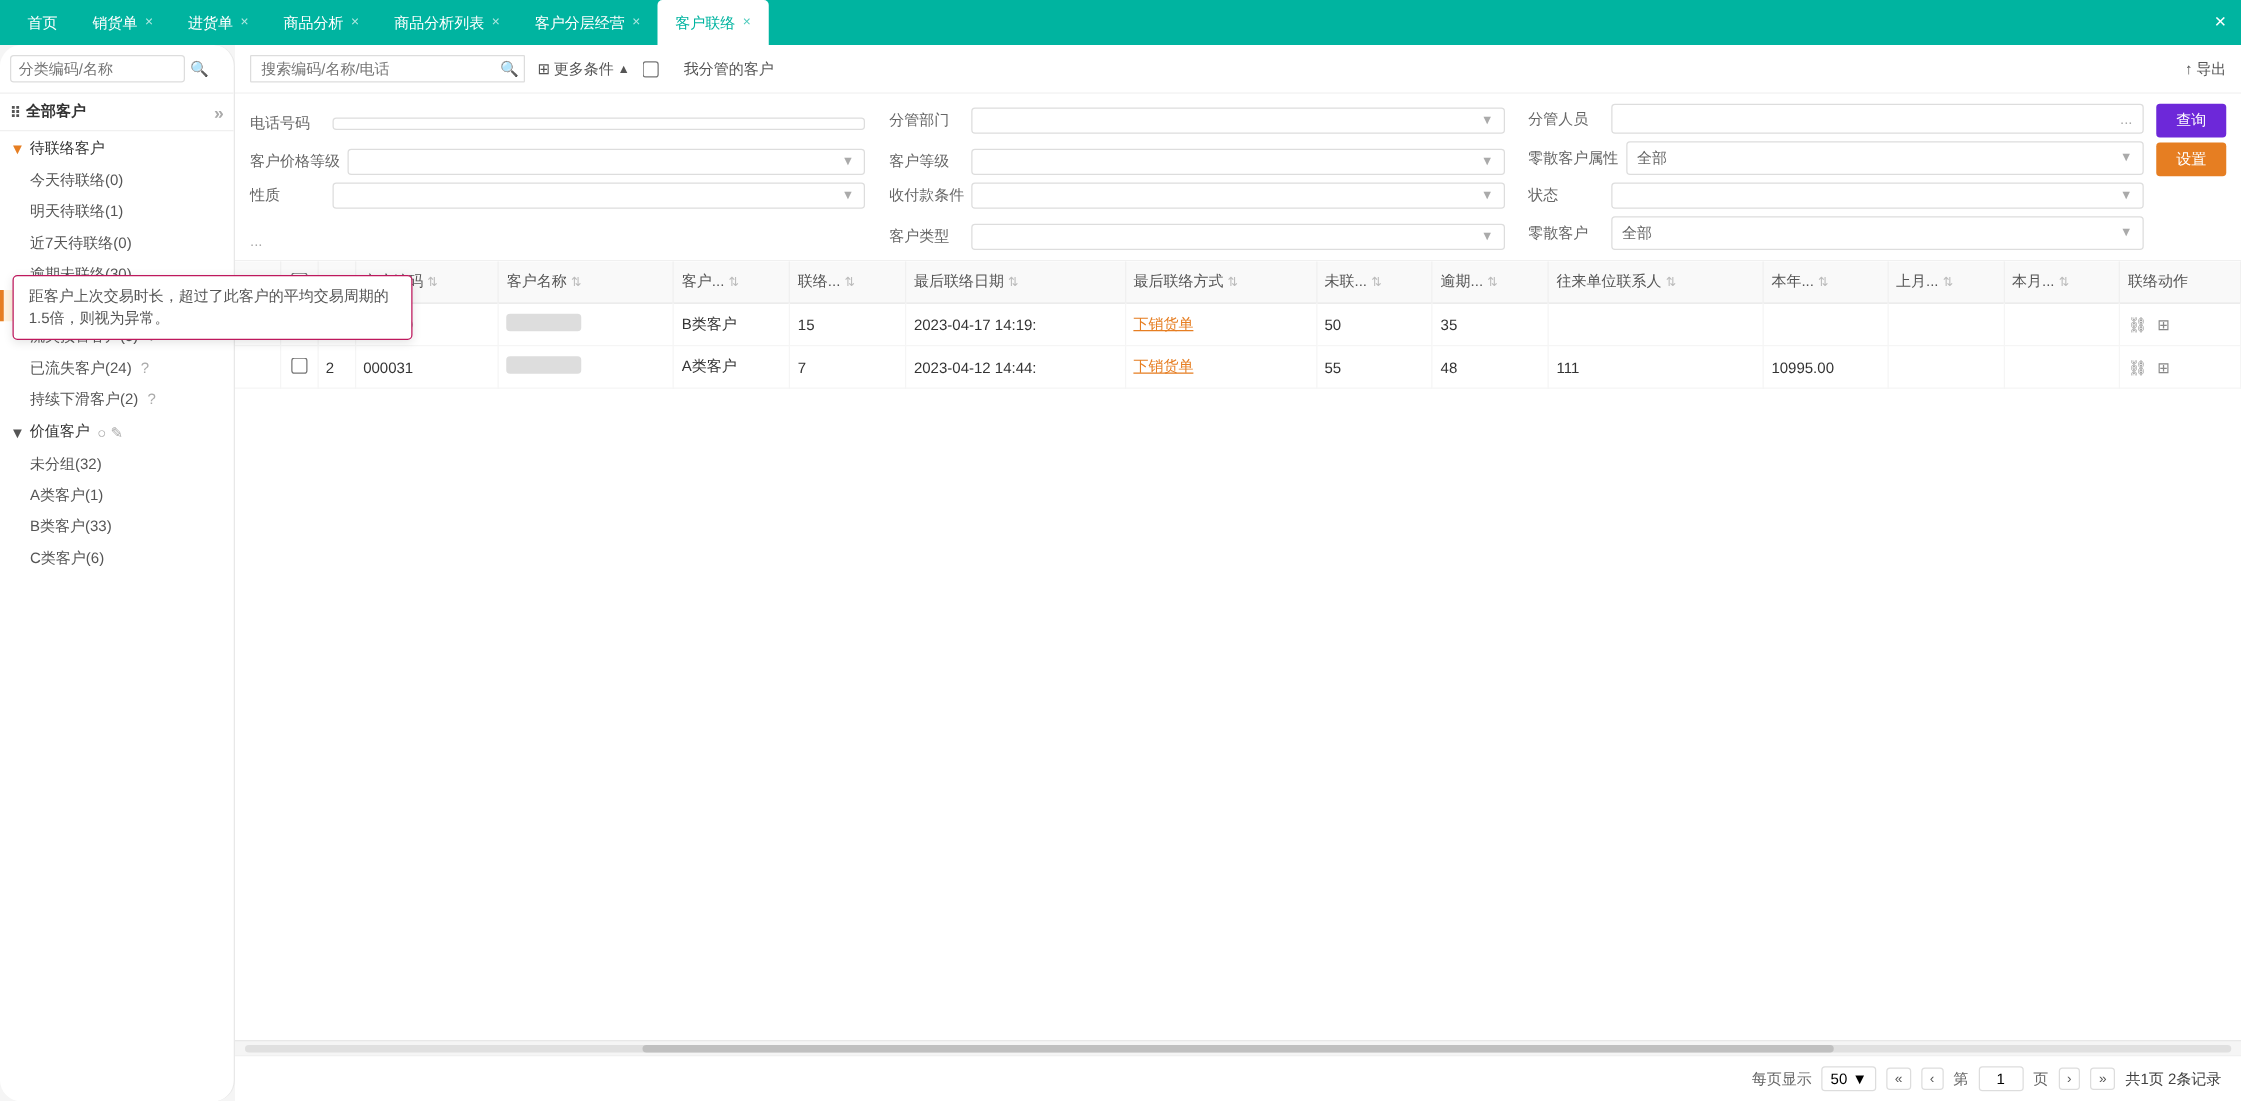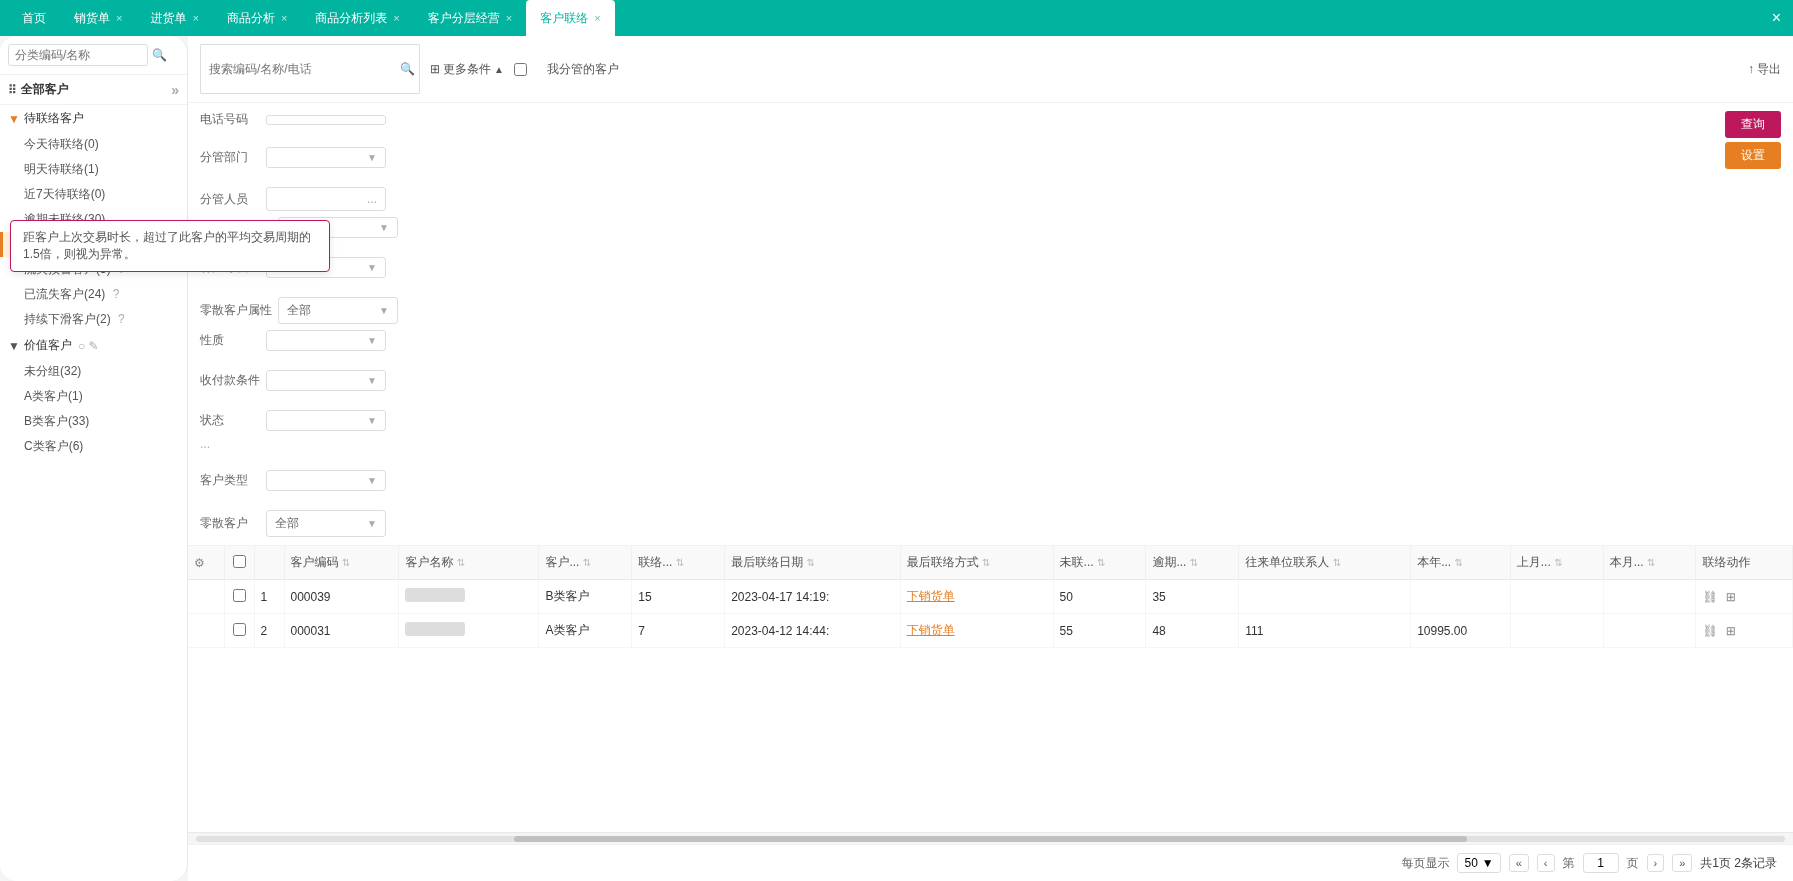--- a/index.html
+++ b/index.html
@@ -153,21 +153,21 @@
       padding: 8px 12px;
       border-bottom: 1px solid #f0f0f0;
       background: #fff;
       gap: 10px;
     }
     .search-input-wrap {
       display: flex;
       align-items: center;
       border: 1px solid #ddd;
       border-radius: 1px;
-      padding: 17px 8px;
+      padding: 3px 8px;
       width: 220px;
       gap: 36px;
     }
     .search-input-wrap input {
       border: none;
       outline: none;
       font-size: 12px;
       width: 180px;
     }
     .search-input-wrap .s-icon { color: #aaa; }
@@ -197,24 +197,23 @@
     }
 
     
     .filter-area {
       background: #fff;
       padding: 8px 12px;
       border-bottom: 1px solid #f0f0f0;
     }
     .filter-row {
       display: flex;
-      align-items: flex-start;
+      align-items: flex-end;
       gap: 19px;
       margin-bottom: 6px;
-      flex-direction: column;
     }
     .filter-row:last-child { margin-bottom: 0; }
     .filter-item {
       display: flex;
       align-items: center;
       gap: 6px;
       flex: 1;
     }
     .filter-label {
       color: #666;
@@ -238,21 +237,21 @@
     .filter-input {
       flex: 1;
       border: 1px solid #ddd;
       border-radius: 3px;
       padding: 4px 8px;
       color: #666;
       background: #fff;
       min-width: 120px;
     }
     .query-btn {
-      background: #be185d;
+      background: #6d28d9;
       color: #fff;
       border: none;
       border-radius: 3px;
       padding: 5px 16px;
       cursor: pointer;
       font-size: 12px;
       text-align: center;
     }
     .setting-btn {
       background: #e67e22;

